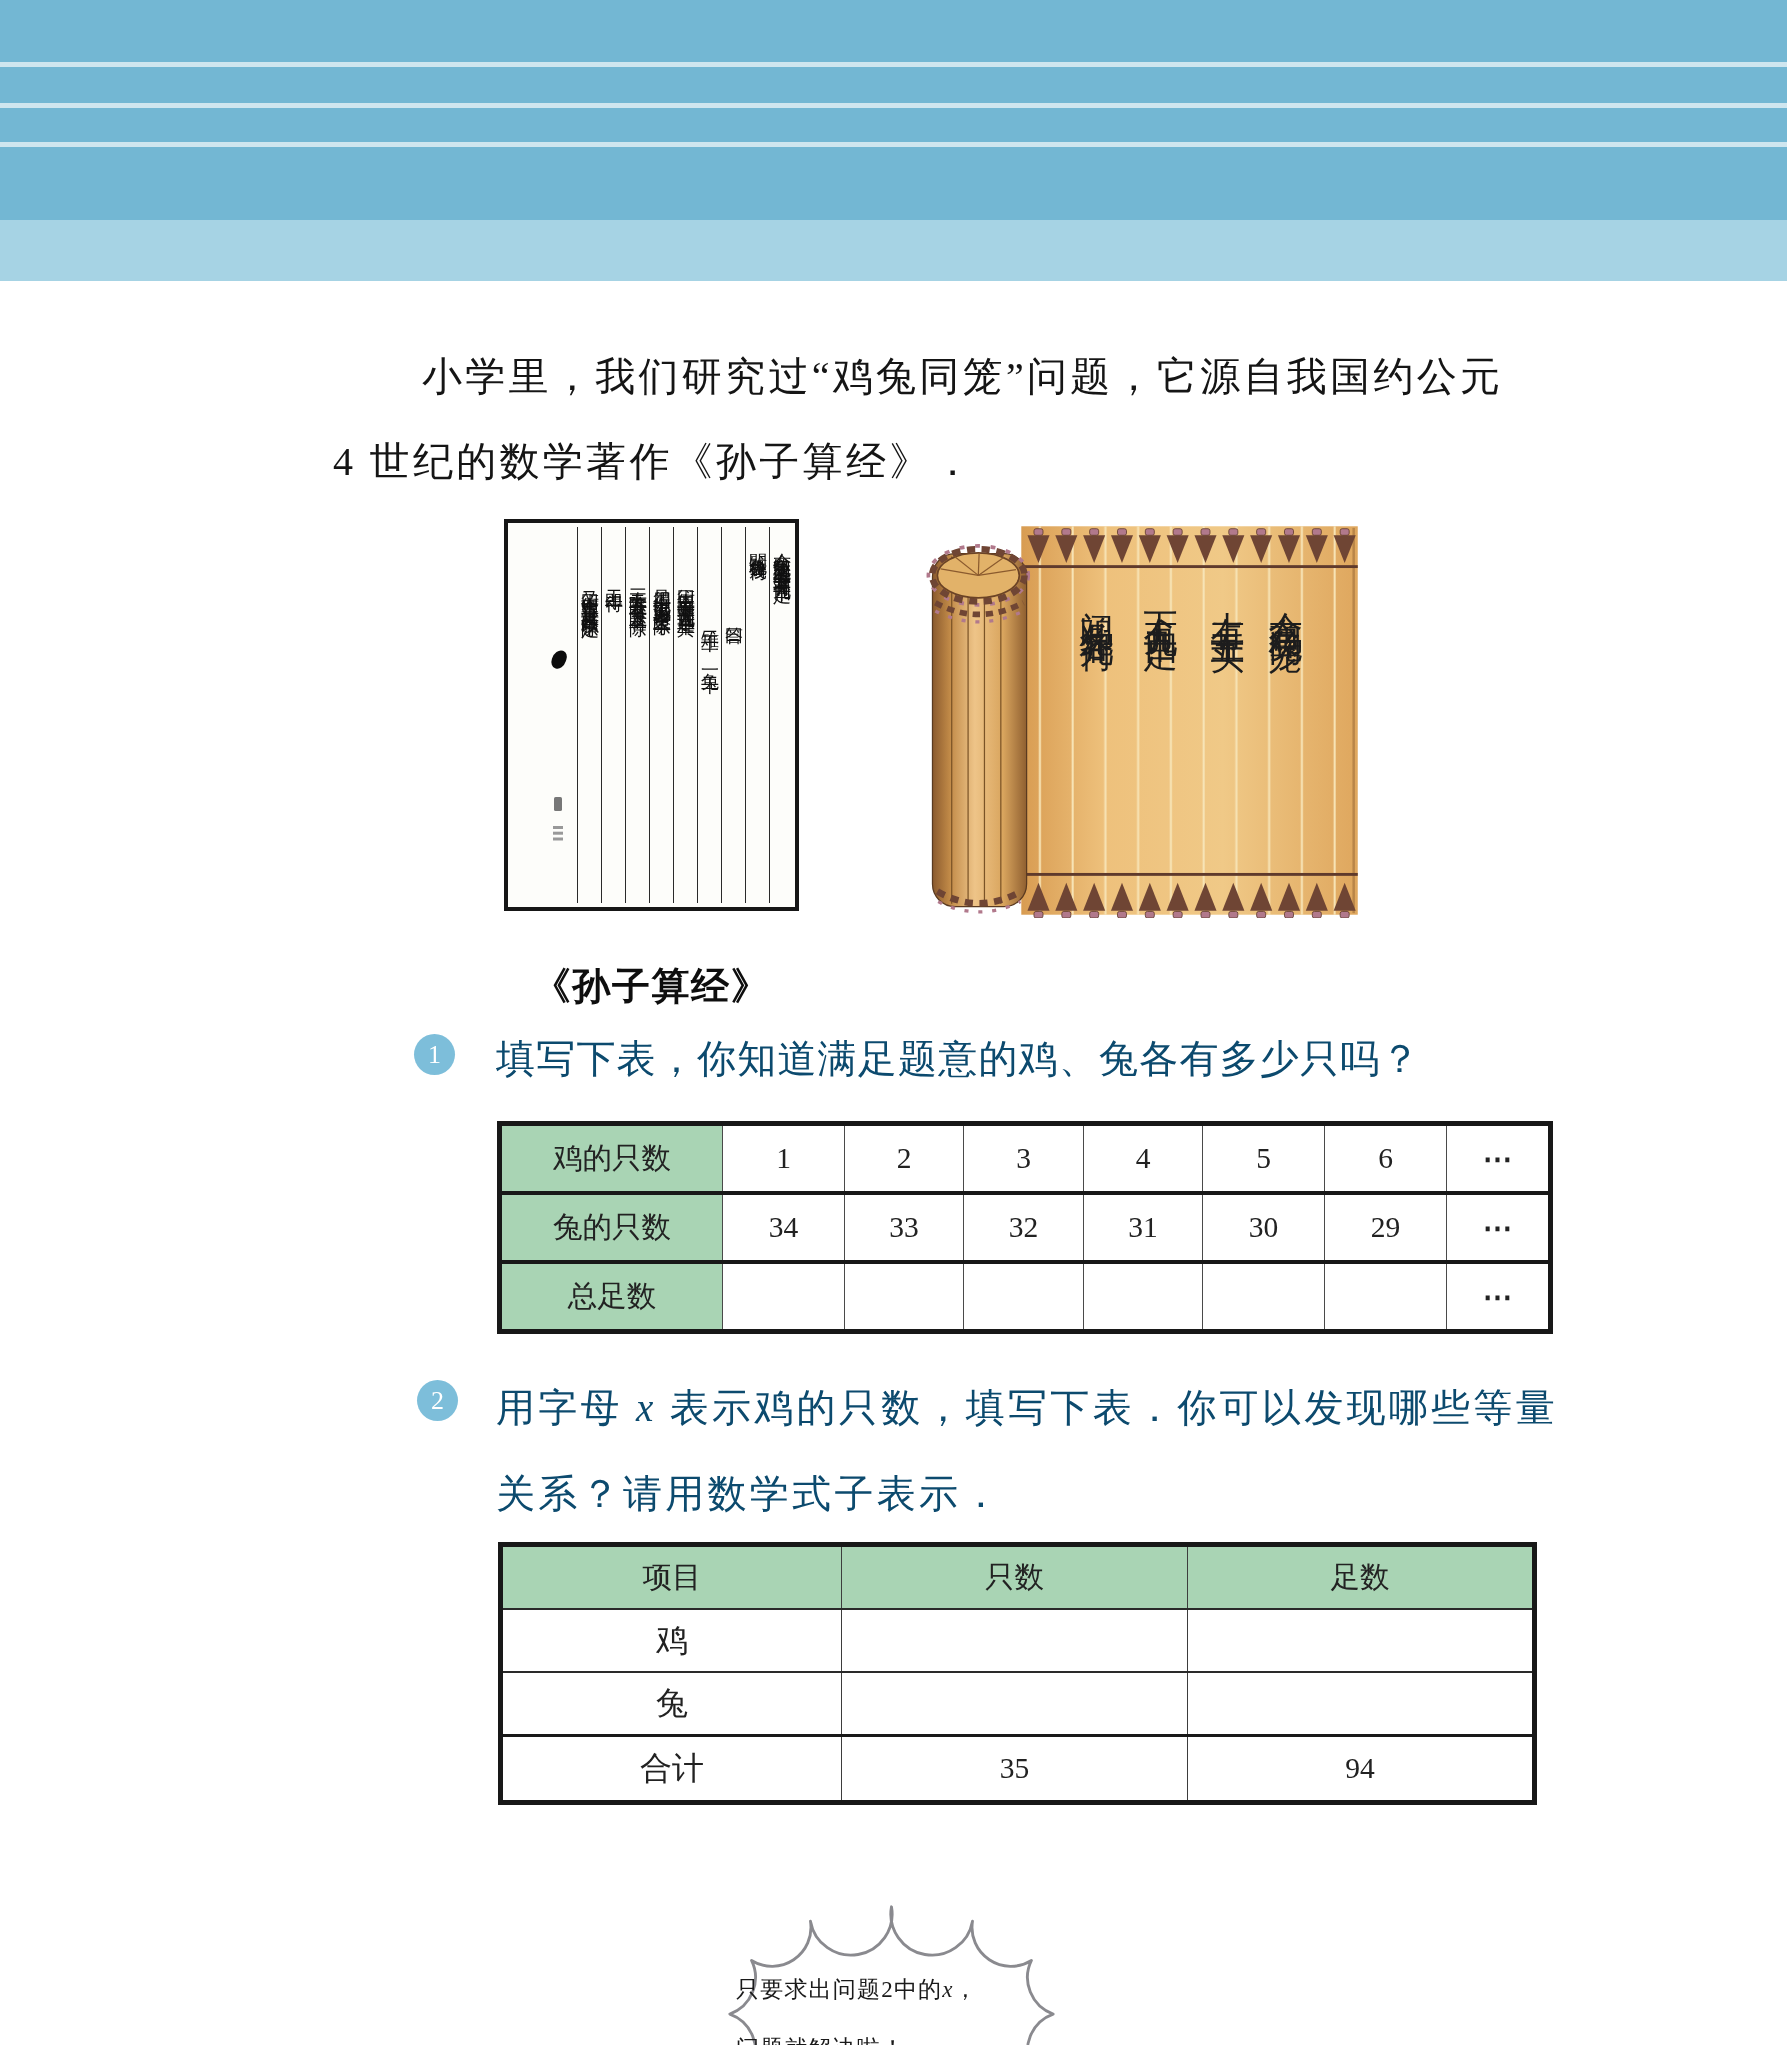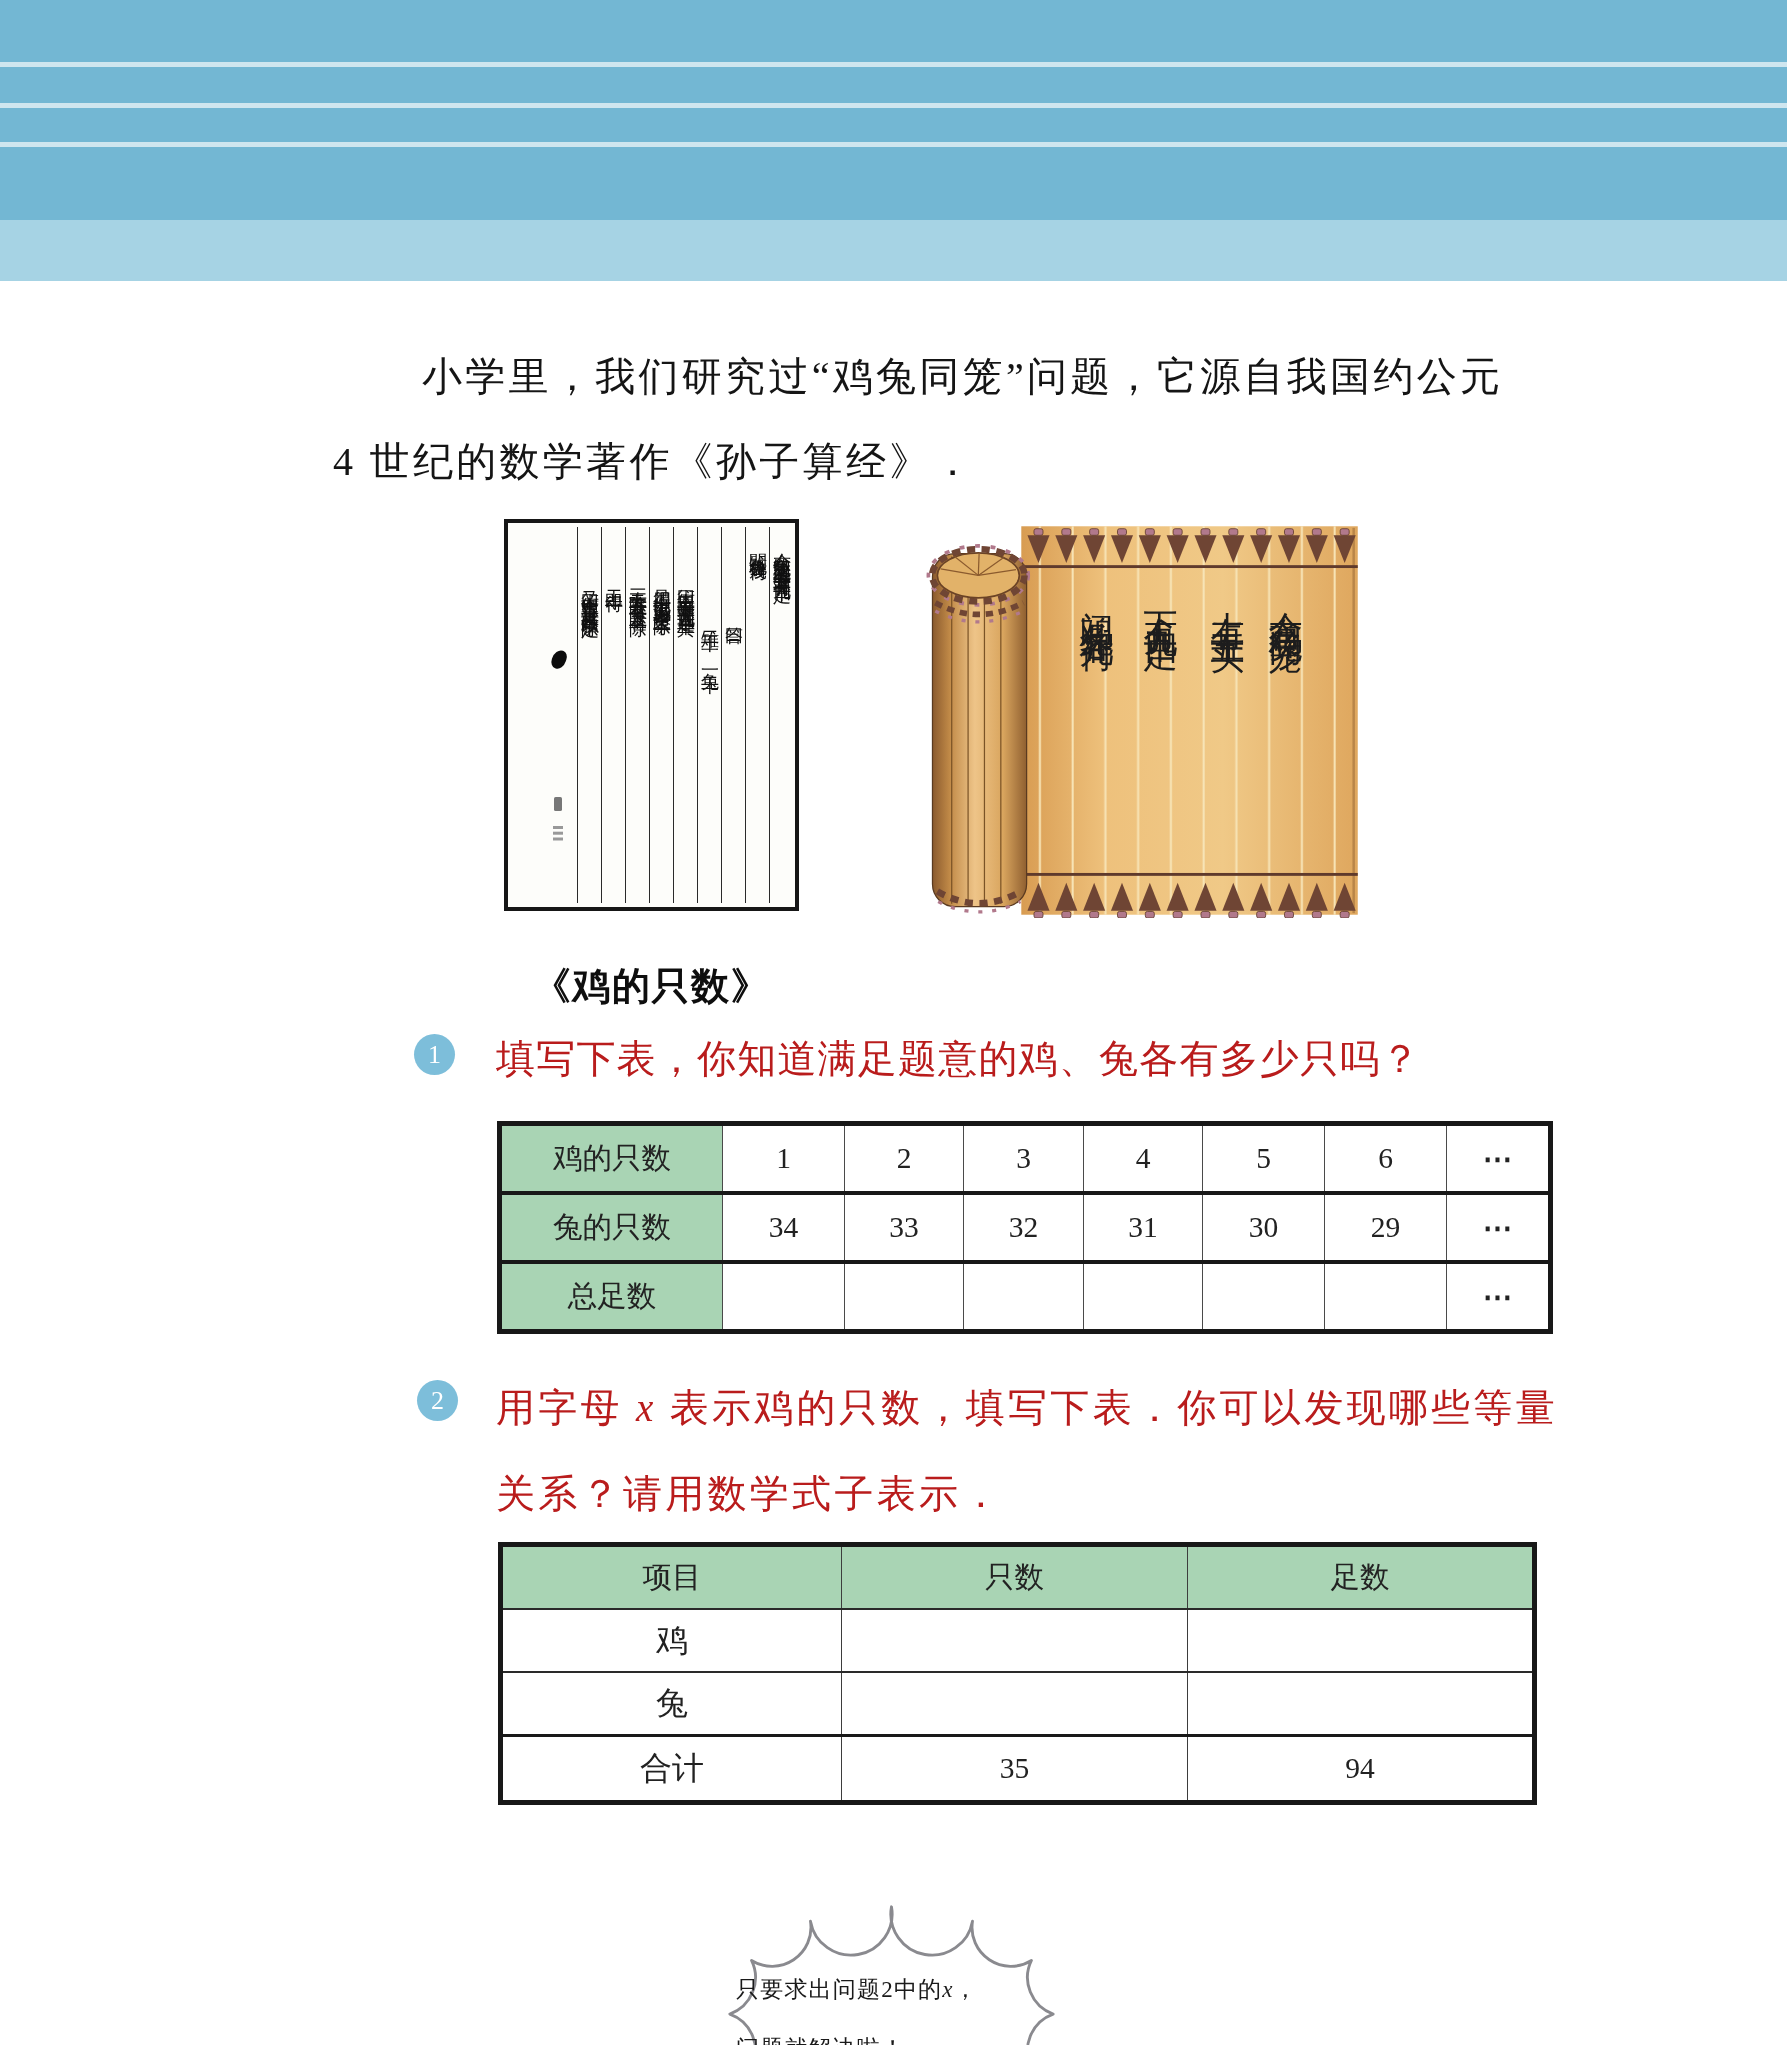--- a/index.html
+++ b/index.html
@@ -51,21 +51,21 @@
   
   .caption{left:504px;top:961px;width:295px;text-align:center;
            font-family:"Liberation Sans","DejaVu Sans",sans-serif;
            font-weight:bold;font-size:38px;letter-spacing:1.6px;color:#0e0e0e;}
 
   
   .badge{width:41px;height:41px;border-radius:50%;background:#7dbeda;color:#ffffff;
          font-size:26px;line-height:41px;text-align:center;}
   .badge1{left:414px;top:1034px;}
   .badge2{left:417px;top:1380px;}
-  .ptext{font-size:39px;letter-spacing:1.2px;white-space:nowrap;color:#b91c1c;}
+  .ptext{font-size:39px;letter-spacing:1.2px;white-space:nowrap;color:#0c4a6e;}
   .p1t{left:496px;top:1032px;}
   .p2a{left:496px;top:1381px;letter-spacing:3.3px;}
   .p2b{left:496px;top:1467px;letter-spacing:3.3px;}
   .mathx{font-style:italic;font-family:"Liberation Serif","DejaVu Serif",serif;}
 
   
   table{border-collapse:collapse;table-layout:fixed;}
   .t1wrap{left:497px;top:1121px;}
   .t1{width:1053px;border:5.3px solid #181818;}
   .t1 td{height:63px;text-align:center;vertical-align:middle;border-left:1.6px solid #4a4a4a;
@@ -208,21 +208,21 @@
       <line x1="130" y1="128" x2="222" y2="114" stroke="#8a5a2e" stroke-width="3"></line>
       <path d="M 30 900 Q 130 958 235 900" fill="none" stroke="#6f4534" stroke-width="16" stroke-dasharray="20 16"></path>
       <path d="M 32 925 Q 130 975 233 925" fill="none" stroke="#b1798c" stroke-width="8" stroke-dasharray="10 24"></path>
     </svg>
     <div class="scol sc1">今有鸡兔同笼</div>
     <div class="scol sc2">上有三十五头</div>
     <div class="scol sc3">下有九十四足</div>
     <div class="scol sc4">问鸡兔各几何</div>
   </div>
 
-  <div class="abs caption">《鸡的只数》</div>
+  <div class="abs caption">《孙子算经》</div>
 
   <div class="abs badge badge1">1</div>
   <div class="abs ptext p1t">填写下表，你知道满足题意的鸡、兔各有多少只吗？</div>
 
   <div class="abs t1wrap">
     <table class="t1">
       <colgroup>
         <col style="width:223px">
           <col style="width:122px">
           <col style="width:119px">

